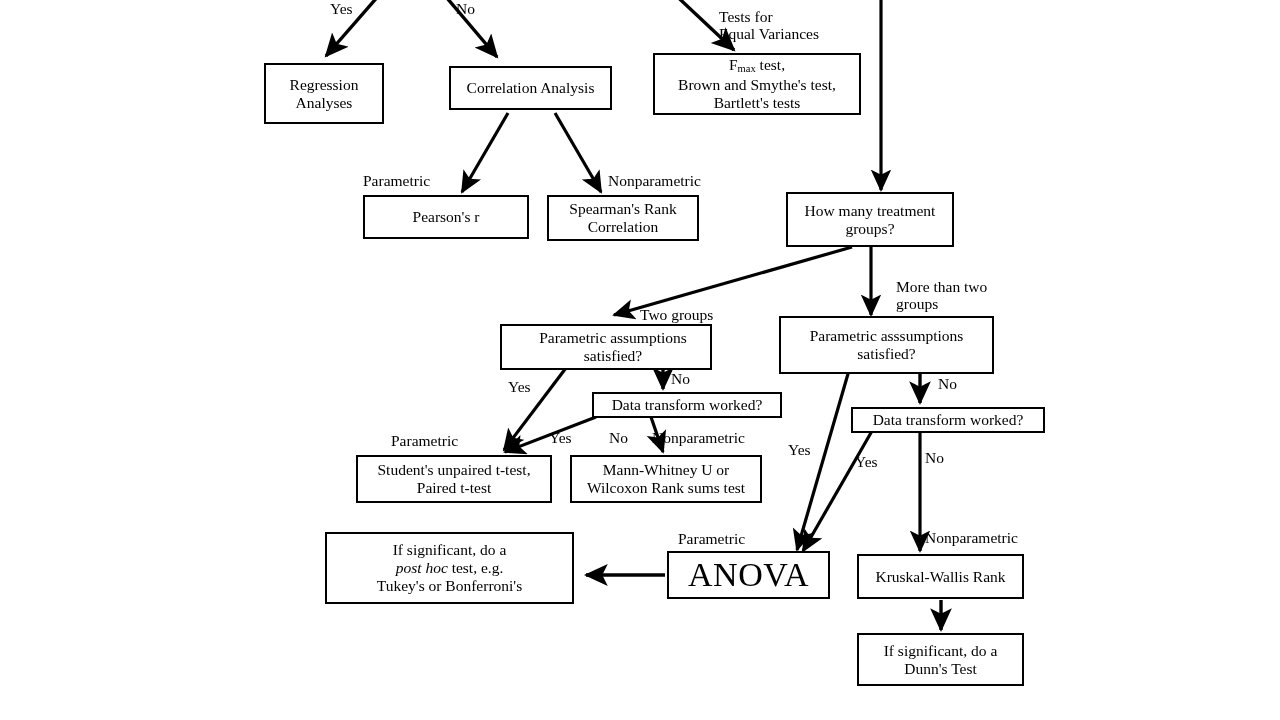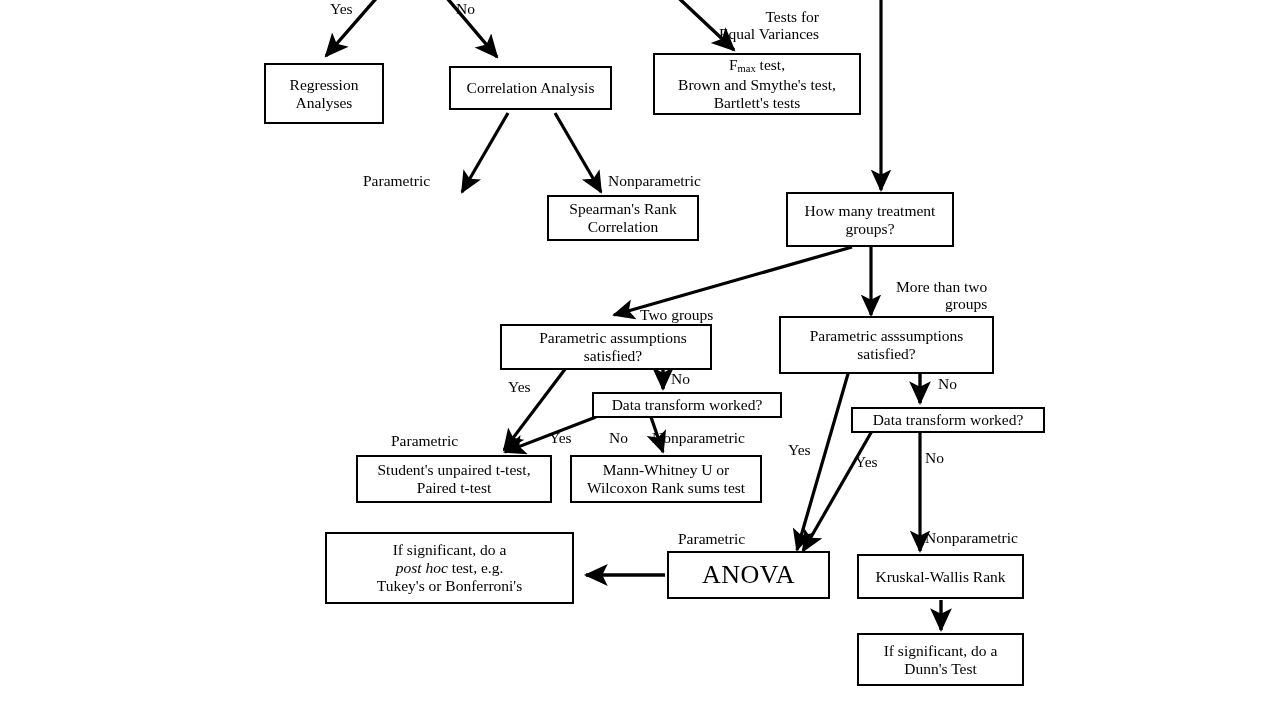--- a/index.html
+++ b/index.html
@@ -33,27 +33,27 @@
     display: flex;
     align-items: center;
     justify-content: center;
     text-align: center;
     line-height: 1.16;
     font-size: 15.5px;
     padding: 2px 6px;
     z-index: 3;
   }
   .node .txt { width: 100%; }
-  .node.big { font-size: 26px; letter-spacing: 0.5px; }
+  .node.big { font-size: 34px; letter-spacing: 0.5px; }
   .edge-label {
     position: absolute;
     font-size: 15.5px;
     line-height: 1.12;
     white-space: pre;
-    text-align: right;
+    text-align: left;
     z-index: 4;
     background: transparent;
   }
   .ital { font-style: italic; }
   sub { font-size: 0.68em; vertical-align: -0.18em; }
 </style>
 </head>
 <body>
 
 <div id="canvas">
@@ -107,20 +107,23 @@
   </div>
 
   <div class="node" style="left:653px; top:53px; width:208px; height:62px;">
     <span class="txt">F<sub>max</sub> test,<br>Brown and Smythe's test,<br>Bartlett's tests</span>
   </div>
 
   <div class="node" style="left:449px; top:66px; width:163px; height:44px;">
     <span class="txt">Correlation Analysis</span>
   </div>
 
+  <div class="node" style="left:363px; top:195px; width:166px; height:44px;">
+    <span class="txt">Pearson's r</span>
+  </div>
 
   <div class="node" style="left:547px; top:195px; width:152px; height:46px;">
     <span class="txt">Spearman's Rank<br>Correlation</span>
   </div>
 
   <div class="node" style="left:786px; top:192px; width:168px; height:55px;">
     <span class="txt">How many treatment<br>groups?</span>
   </div>
 
   <div class="node" style="left:500px; top:324px; width:212px; height:46px;padding-left:20px;">

